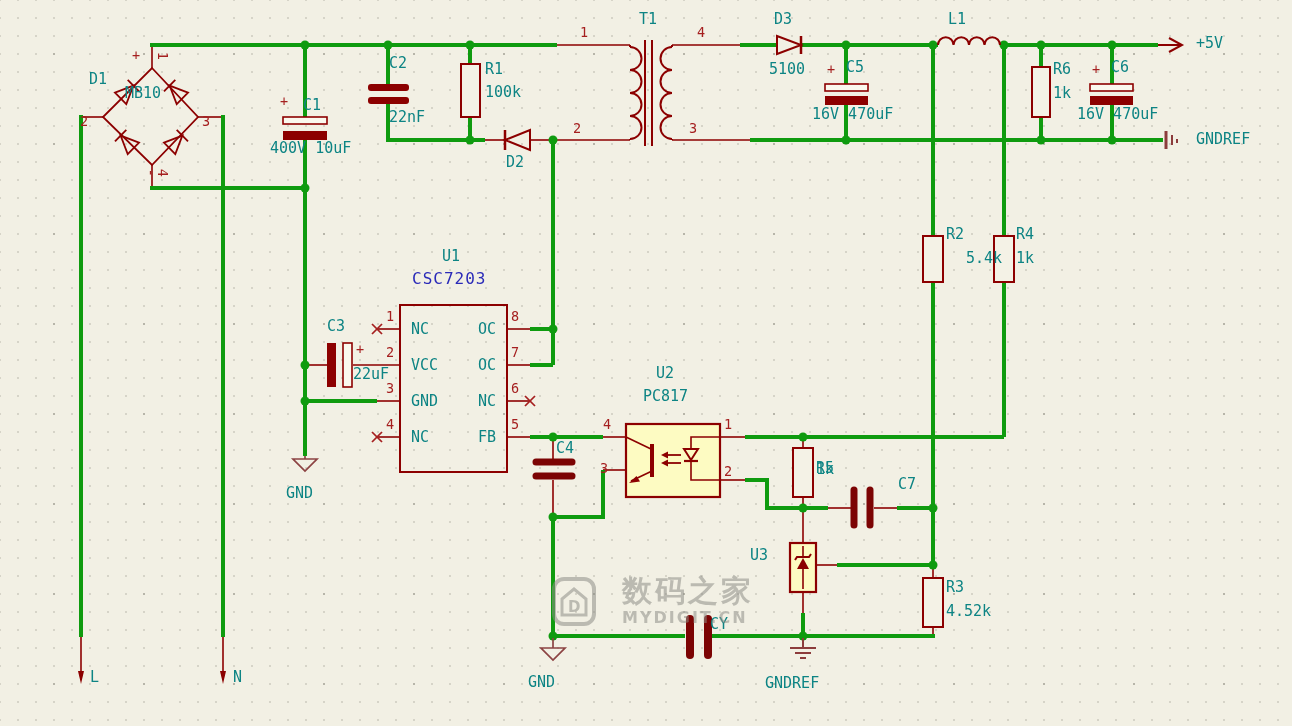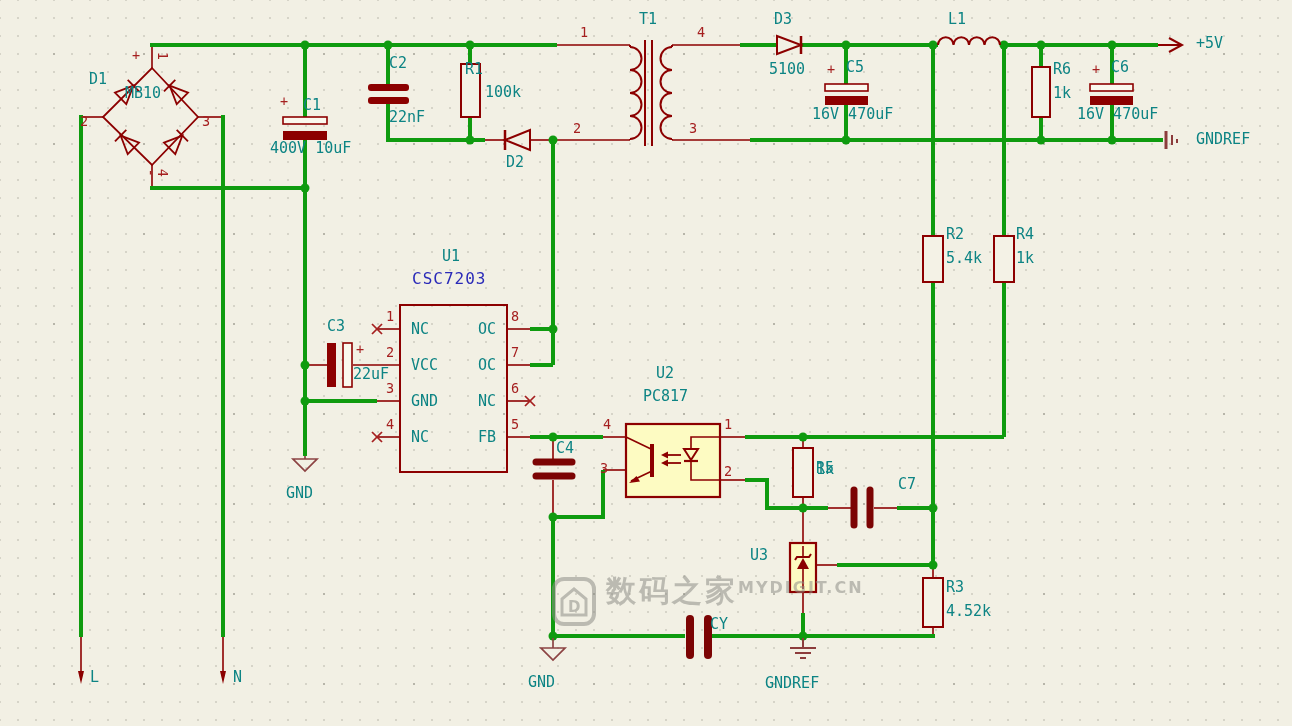--- a/index.html
+++ b/index.html
@@ -13,21 +13,21 @@
     background-position:9px 9px,9px 9px;
     font-family:"DejaVu Sans Mono",monospace;
   }
   #gfx{position:absolute;left:0;top:0;}
   .t{position:absolute;font-size:15px;color:#0d8484;white-space:pre;line-height:1.1;}
   .b{position:absolute;font-size:16px;color:#2a2ab8;white-space:pre;letter-spacing:1px;}
   .p{position:absolute;font-size:13.5px;color:#a51f1f;white-space:pre;line-height:1;}
   .rot{transform:rotate(90deg);transform-origin:50% 50%;}
   .pr{position:absolute;text-align:right;}
   .wm{position:absolute;left:551px;top:576px;display:flex;gap:9px;opacity:.55;color:#8f8f88;align-items:flex-start;}
-  .wm-txt{display:flex;}
+  .wm-txt{display:flex;flex-direction:column;margin-left:16px;}
   .wm-l1{font-family:"DejaVu Sans",sans-serif;font-size:30px;font-weight:bold;letter-spacing:3px;line-height:1.0;}
   .wm-l2{font-family:"DejaVu Sans",sans-serif;font-size:16px;font-weight:bold;letter-spacing:2px;margin-top:2px;}
 </style>
 </head>
 <body>
 
 <div id="canvas">
 
 <svg id="gfx" width="1292" height="726" viewBox="0 0 1292 726">
 
@@ -308,21 +308,21 @@
 <span class="p rot" style="left:146px;top:166px">-</span>
 <span class="p rot" style="left:158px;top:166px">4</span>
 
 <span class="p" style="left:280px;top:95px">+</span>
 <span class="t" style="left:303px;top:97px">C1</span>
 <span class="t" style="left:270px;top:140px">400V 10uF</span>
 
 <span class="t" style="left:389px;top:55px">C2</span>
 <span class="t" style="left:389px;top:109px">22nF</span>
 
-<span class="t" style="left:465px;top:61px">R1</span>
+<span class="t" style="left:485px;top:61px">R1</span>
 <span class="t" style="left:485px;top:84px">100k</span>
 
 <span class="t" style="left:506px;top:154px">D2</span>
 
 <span class="t" style="left:639px;top:11px">T1</span>
 <span class="p" style="left:580px;top:26px">1</span>
 <span class="p" style="left:573px;top:122px">2</span>
 <span class="p" style="left:697px;top:26px">4</span>
 <span class="p" style="left:689px;top:122px">3</span>
 
@@ -380,21 +380,21 @@
 <span class="p" style="left:724px;top:465px">2</span>
 
 <span class="t" style="left:556px;top:440px">C4</span>
 
 <span class="t" style="left:816px;top:460px">R5</span>
 <span class="t" style="left:816px;top:461px">1k</span>
 
 <span class="t" style="left:898px;top:476px">C7</span>
 
 <span class="t" style="left:946px;top:226px">R2</span>
-<span class="t" style="left:946px;top:250px">5.4k</span>
+<span class="t" style="left:966px;top:250px">5.4k</span>
 <span class="t" style="left:1016px;top:226px">R4</span>
 <span class="t" style="left:1016px;top:250px">1k</span>
 
 <span class="t" style="left:750px;top:547px">U3</span>
 
 <span class="t" style="left:946px;top:579px">R3</span>
 <span class="t" style="left:946px;top:603px">4.52k</span>
 
 <span class="t" style="left:710px;top:616px">CY</span>
 

